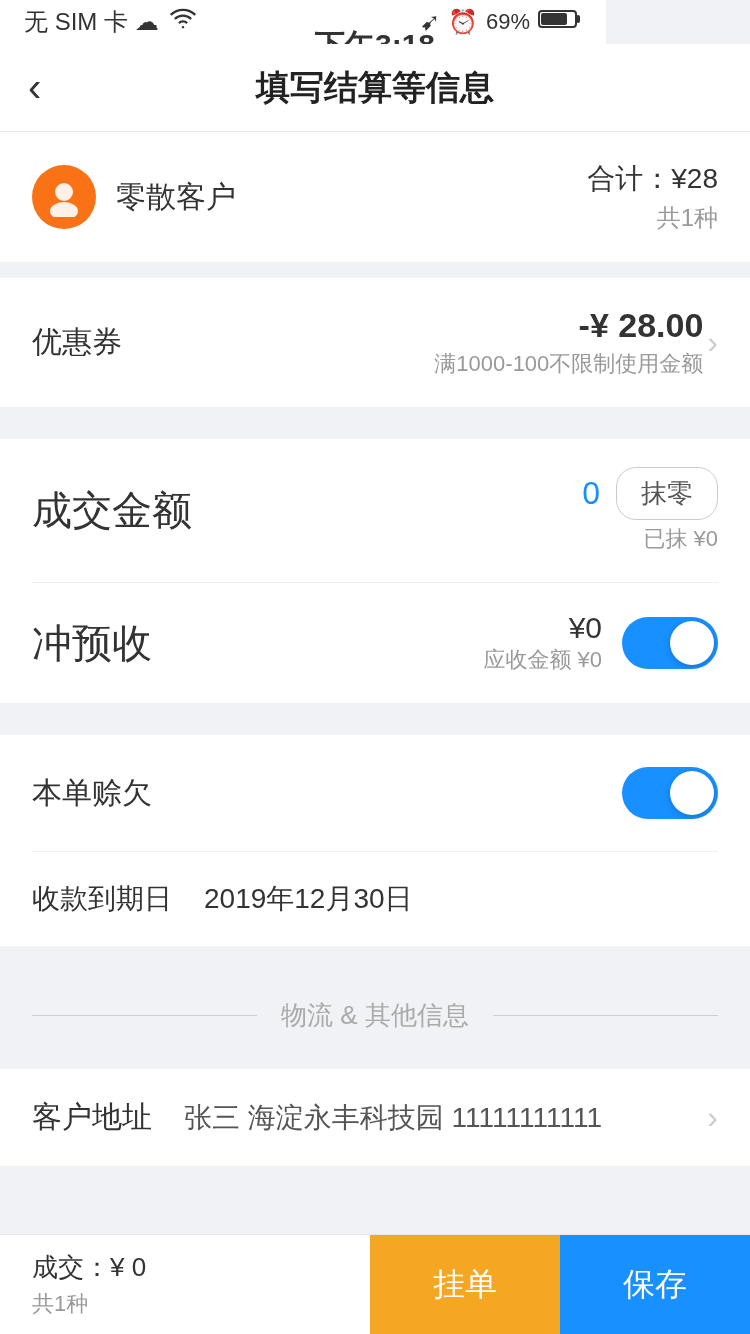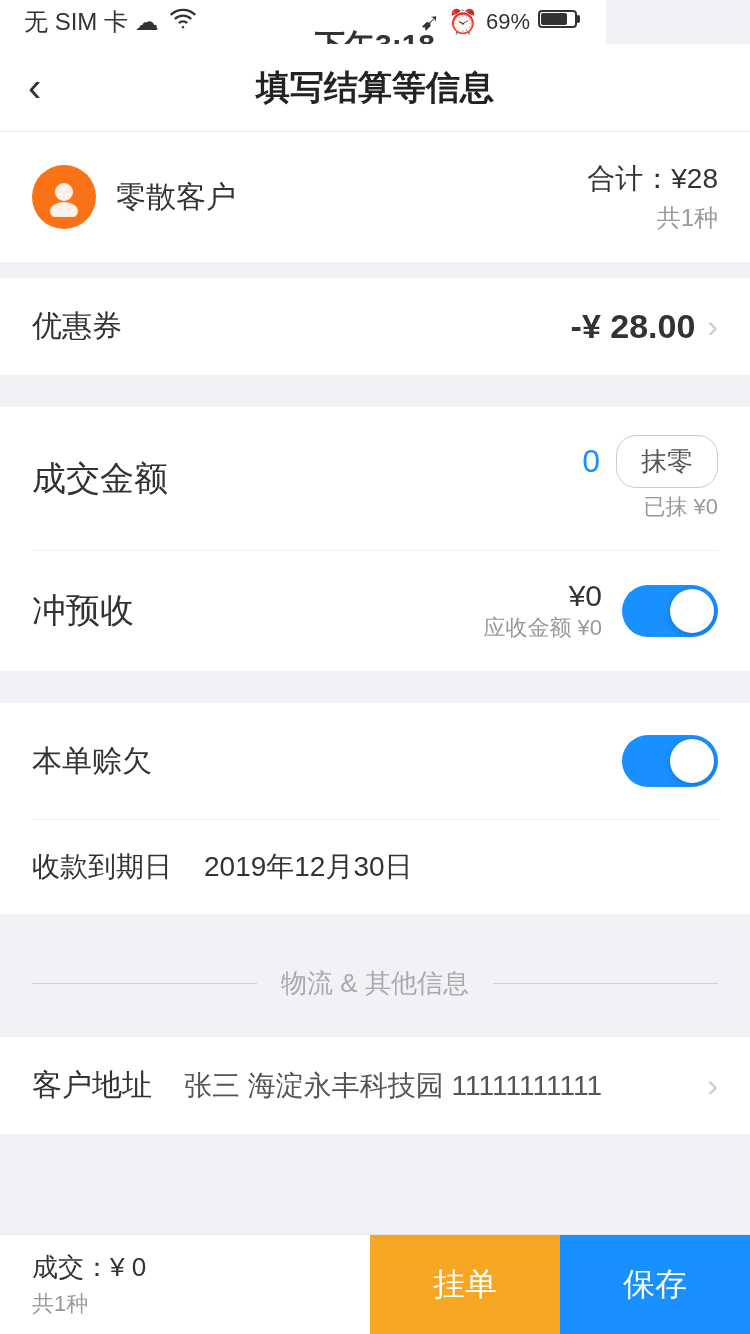--- a/index.html
+++ b/index.html
@@ -151,36 +151,36 @@
     }
     .chevron-right {
       font-size: 32px;
       color: #ccc;
       margin-left: 4px;
     }
     .coupon-right-wrap {
       text-align: right;
       display: flex;
       align-items: center;
-      gap: 8px;
+      gap: 0;
     }
     .coupon-text-block {
       text-align: right;
     }
 
     
     .field-row {
       display: flex;
       align-items: center;
       justify-content: space-between;
       padding: 28px 32px;
       background: #fff;
     }
     .field-label {
-      font-size: 34px;
+      font-size: 40px;
       color: #333;
     }
     .field-value {
       font-size: 32px;
       color: #1890ff;
       font-weight: 500;
     }
     .round-button {
       border: 1px solid #ccc;
       border-radius: 20px;
@@ -431,20 +431,21 @@
   </div>
 
   <div style="height:16px;background:#f0f2f5;"></div>
 
   <div class="section">
     <div class="coupon-row">
       <span class="coupon-label">优惠券</span>
       <div class="coupon-right-wrap">
         <div class="coupon-text-block">
           <div class="coupon-amount">-¥ 28.00</div>
+          <div class="coupon-desc">满1000-100不限制使用金额</div>
         </div>
         <span class="chevron-right">›</span>
       </div>
     </div>
   </div>
 
   <div style="height:16px;background:#f0f2f5;"></div>
 
   <div class="section">
     <div class="field-row">

